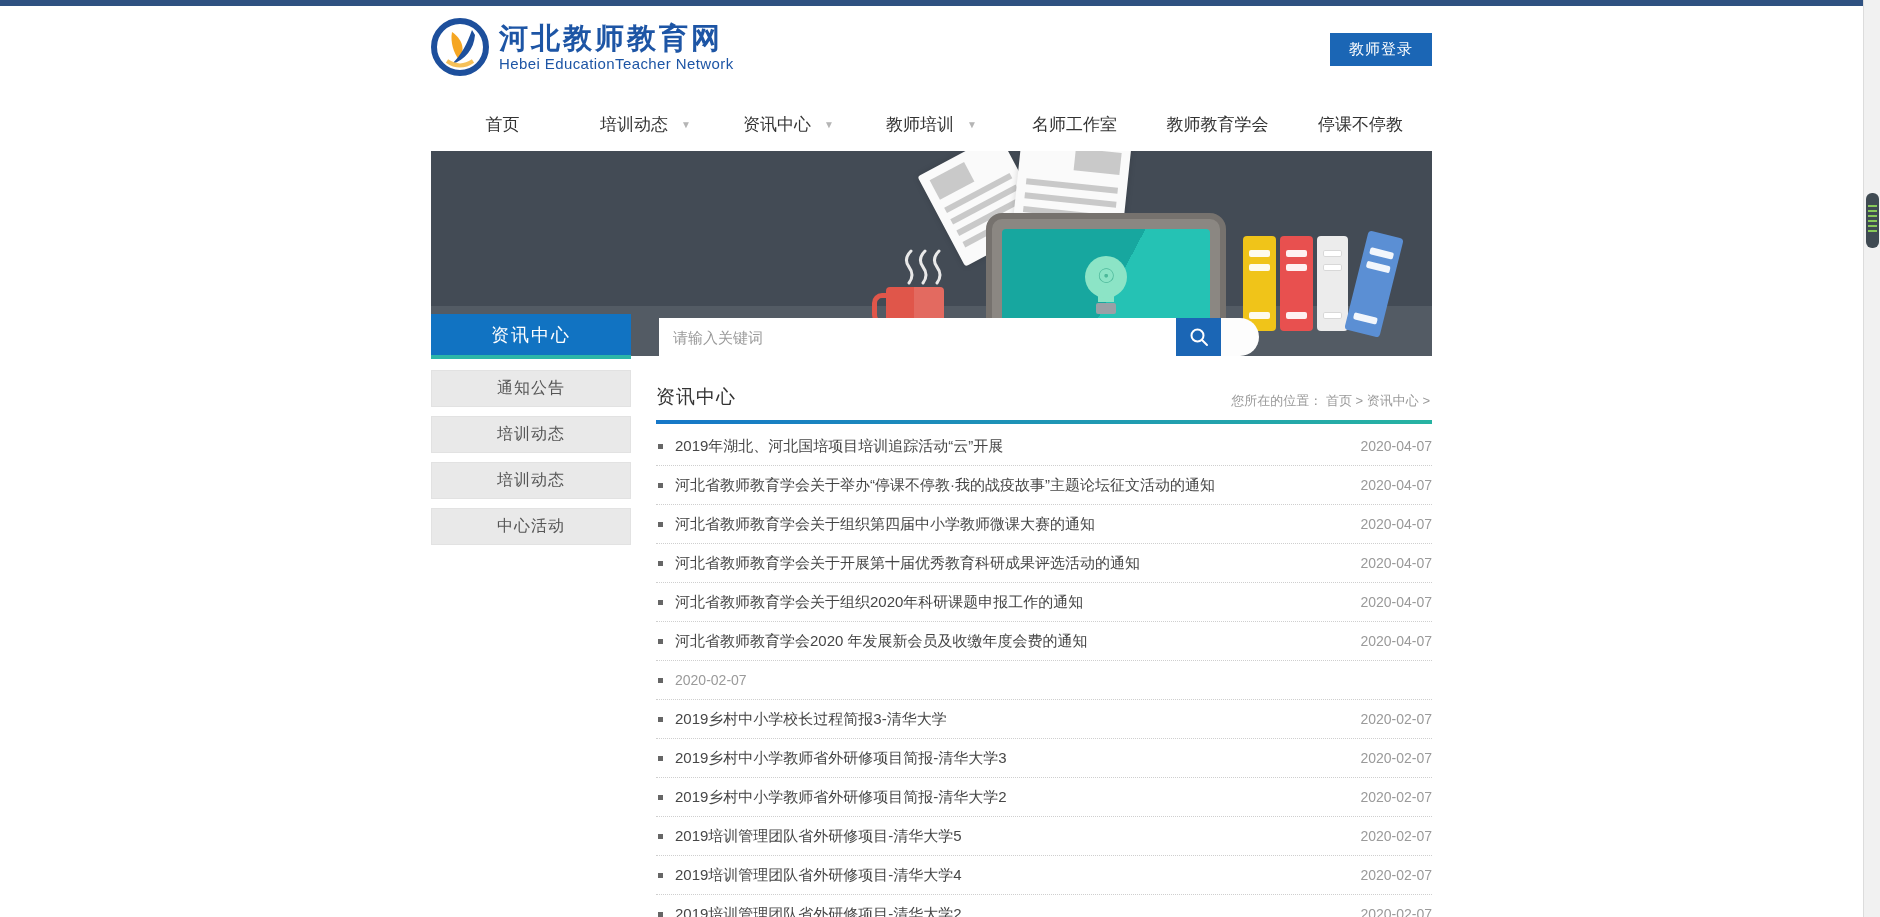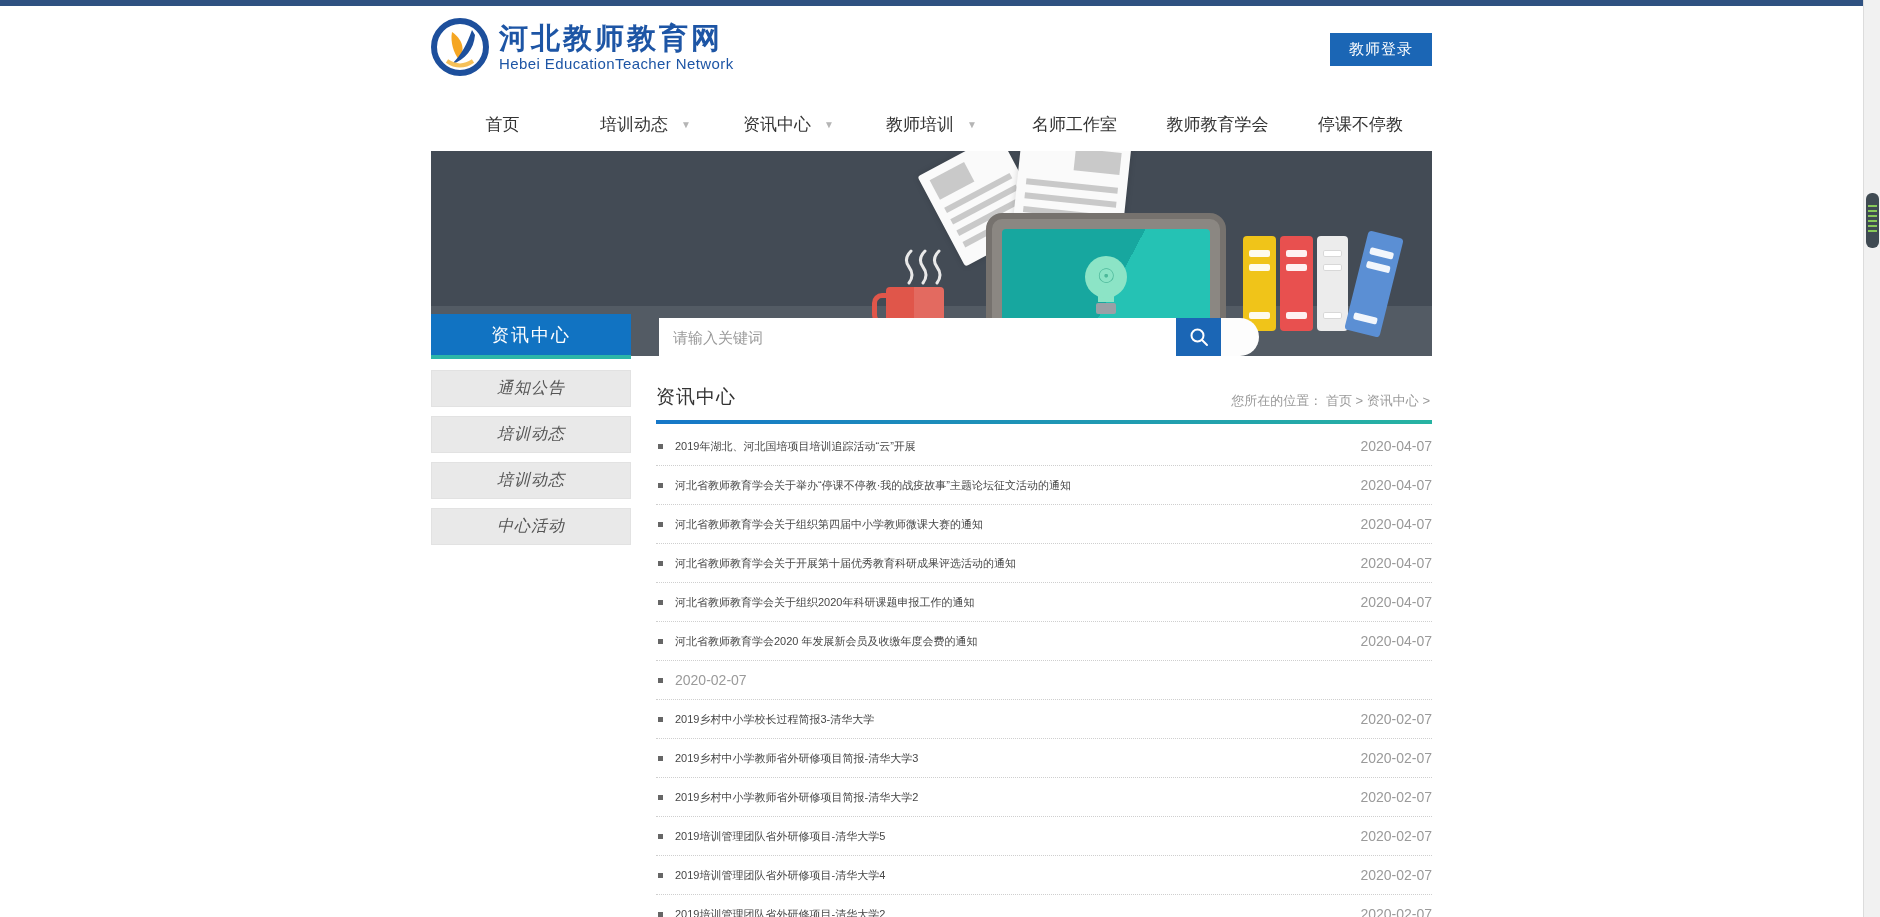--- a/index.html
+++ b/index.html
@@ -79,33 +79,33 @@
     background:#1b66b5; border:none; cursor:pointer; display:flex; align-items:center; justify-content:center; }
 
   .side-head { position:absolute; left:0; bottom:-3px; width:200px; height:45px; background:#1173c2;
     border-bottom:4px solid #2cb6a8; color:#fff; font-size:18px; letter-spacing:2px;
     display:flex; align-items:center; justify-content:center; cursor:pointer; }
 
   
   .main { display:flex; margin-top:14px; }
   .sidebar { width:200px; flex:0 0 auto; }
   .side-item { height:37px; margin-bottom:9px; background:#e9e9e9; border:1px solid #e2e2e2;
-    color:#555; font-size:16px; letter-spacing:1px; display:flex; align-items:center; justify-content:center; cursor:pointer;font-style:italic; }
+    color:#555; font-size:16px; letter-spacing:1px; display:flex; align-items:center; justify-content:center; cursor:pointer; }
 
   .content { margin-left:25px; width:776px; }
   .content-head { display:flex; align-items:flex-end; justify-content:space-between; padding:14px 2px 10px 0; }
   .content-title { font-size:19px; color:#333; letter-spacing:1px; }
   .breadcrumb { font-size:13px; color:#9a9a9a;margin-left:40px; }
   .breadcrumb a { color:#9a9a9a; text-decoration:none; cursor:pointer; }
   .grad-bar { height:4px; width:100%; background:linear-gradient(90deg,#1677c8,#27b3a2); }
 
   .news-list { margin-top:3px; }
   .news-row { display:flex; align-items:center; height:39px; border-bottom:1px dotted #cfcfcf; cursor:pointer; }
   .news-bullet { width:5px; height:5px; background:#666; margin:0 12px 0 2px; flex:0 0 auto; }
-  .news-title { font-size:11px; color:#464646; flex:1 1 auto; white-space:nowrap; overflow:hidden; }
+  .news-title { font-size:15px; color:#464646; flex:1 1 auto; white-space:nowrap; overflow:hidden; }
   .news-date { font-size:14px; color:#9a9a9a; flex:0 0 auto; }
 
   
   .scrollbar { position:absolute; right:0; top:0; width:17px; height:917px; background:#f1f1f1; border-left:1px solid #dcdcdc; }
   .scroll-thumb { position:absolute; left:2px; top:193px; width:13px; height:55px; background:#3f4a52; border-radius:6px;
     overflow:hidden; cursor:pointer; }
   .scroll-thumb::after { content:""; position:absolute; left:2px; right:2px; top:12px; height:30px;
     background:repeating-linear-gradient(180deg,#8fd65a 0 2px,transparent 2px 5px); opacity:.9; }
 </style>
 </head>

